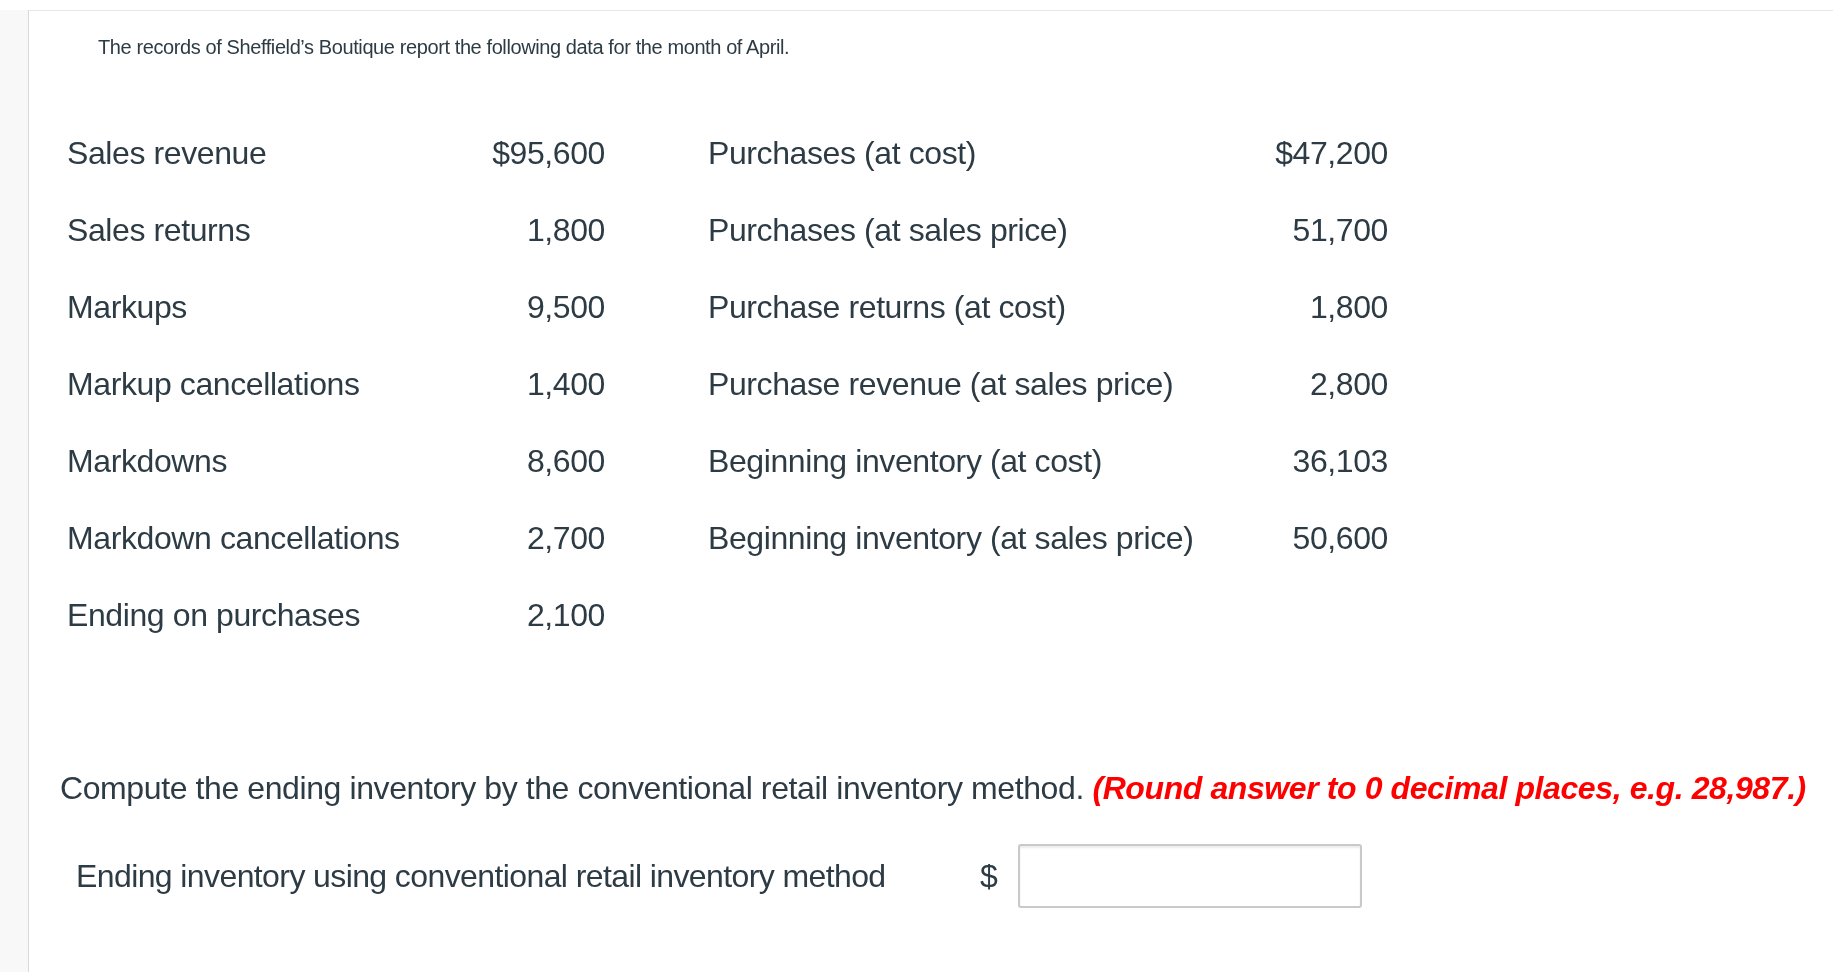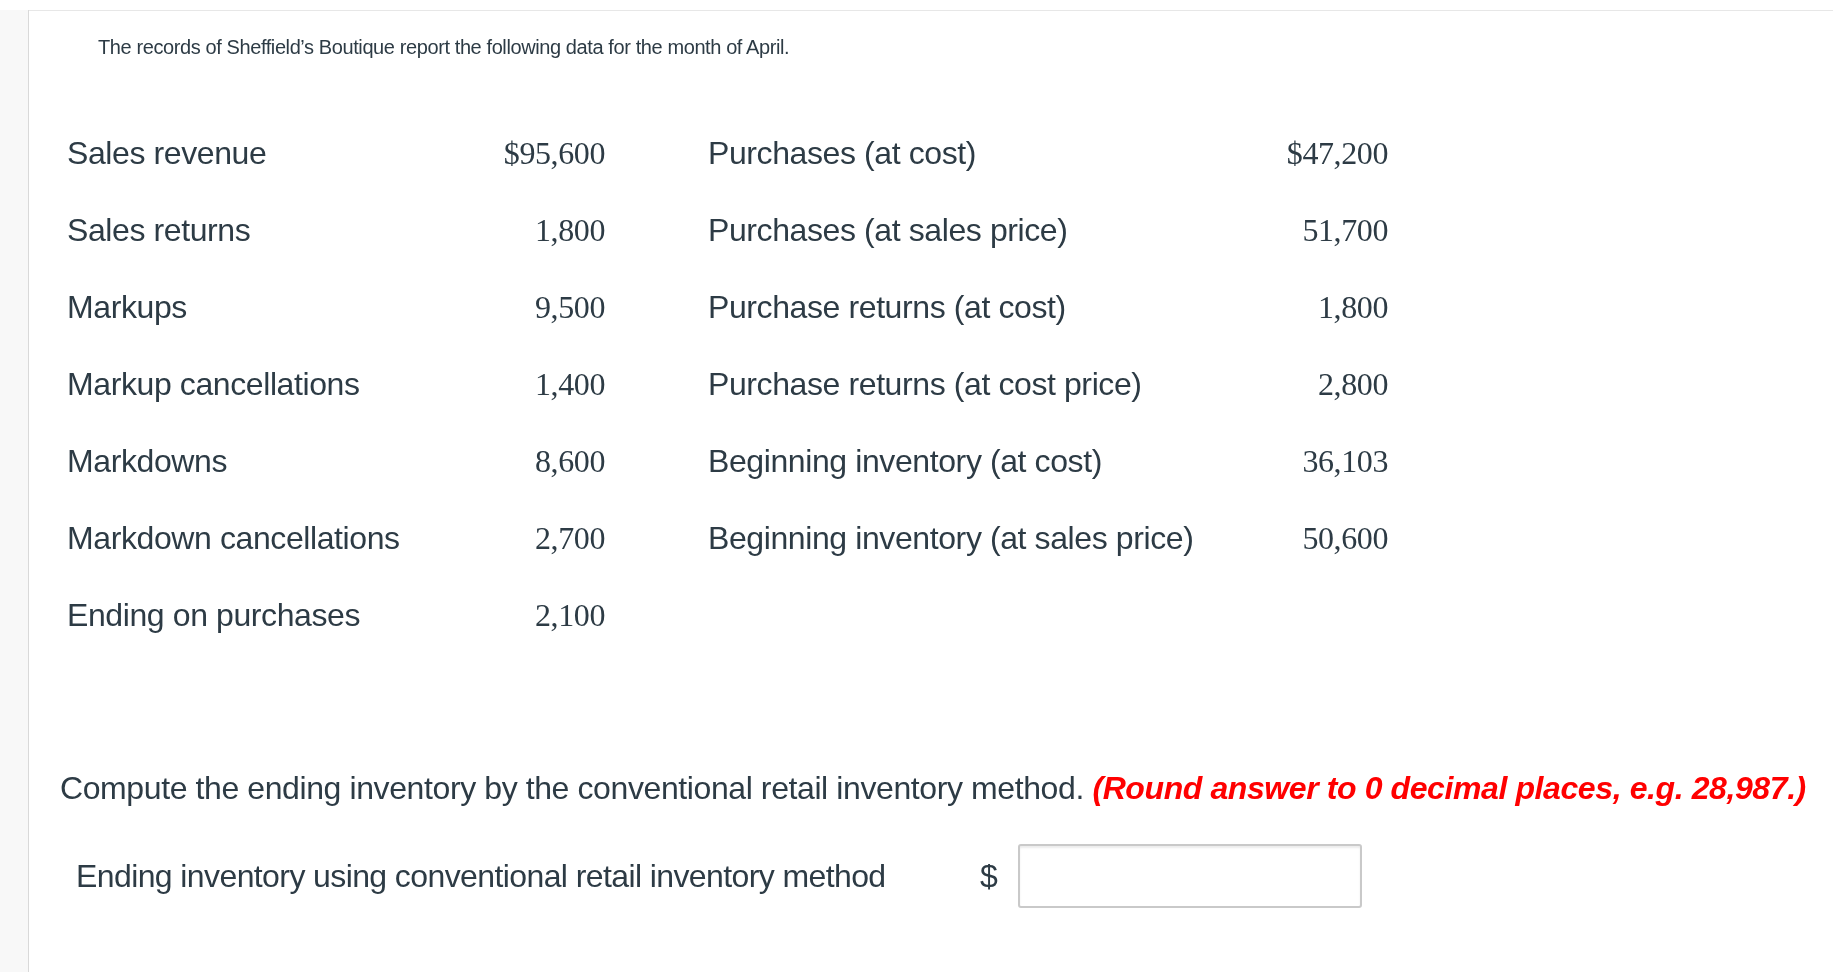--- a/index.html
+++ b/index.html
@@ -26,21 +26,21 @@
     position:absolute; left:67px; top:118px;
     display:grid;
     grid-template-columns:400px 131px 89px 473px 200px;
     grid-auto-rows:70px;
     font-size:32px;
     gap:7px;
   }
   .data-table .cell {
     display:flex; align-items:center; white-space:nowrap; overflow:visible;
   }
-  .data-table .val { justify-content:flex-end;font-family:Liberation Serif, serif; }
+  .data-table .val { justify-content:flex-end; }
   .instruction {
     position:absolute; left:60px; top:745px;
     font-size:32px; line-height:1.2; white-space:nowrap;margin-top:24px;
   }
   .instruction .note {
     color:#ff0000; font-weight:bold; font-style:italic;
   }
   .answer-row {
     position:absolute; left:68px; top:844px; width:1700px; height:64px;
   }
@@ -87,21 +87,21 @@
 
   <div class="cell">Markups</div>
   <div class="cell val">9,500</div>
   <div class="cell"></div>
   <div class="cell">Purchase returns (at cost)</div>
   <div class="cell val">1,800</div>
 
   <div class="cell">Markup cancellations</div>
   <div class="cell val">1,400</div>
   <div class="cell"></div>
-  <div class="cell">Purchase returns (at cost price)</div>
+  <div class="cell">Purchase revenue (at sales price)</div>
   <div class="cell val">2,800</div>
 
   <div class="cell">Markdowns</div>
   <div class="cell val">8,600</div>
   <div class="cell"></div>
   <div class="cell">Beginning inventory (at cost)</div>
   <div class="cell val">36,103</div>
 
   <div class="cell">Markdown cancellations</div>
   <div class="cell val">2,700</div>

